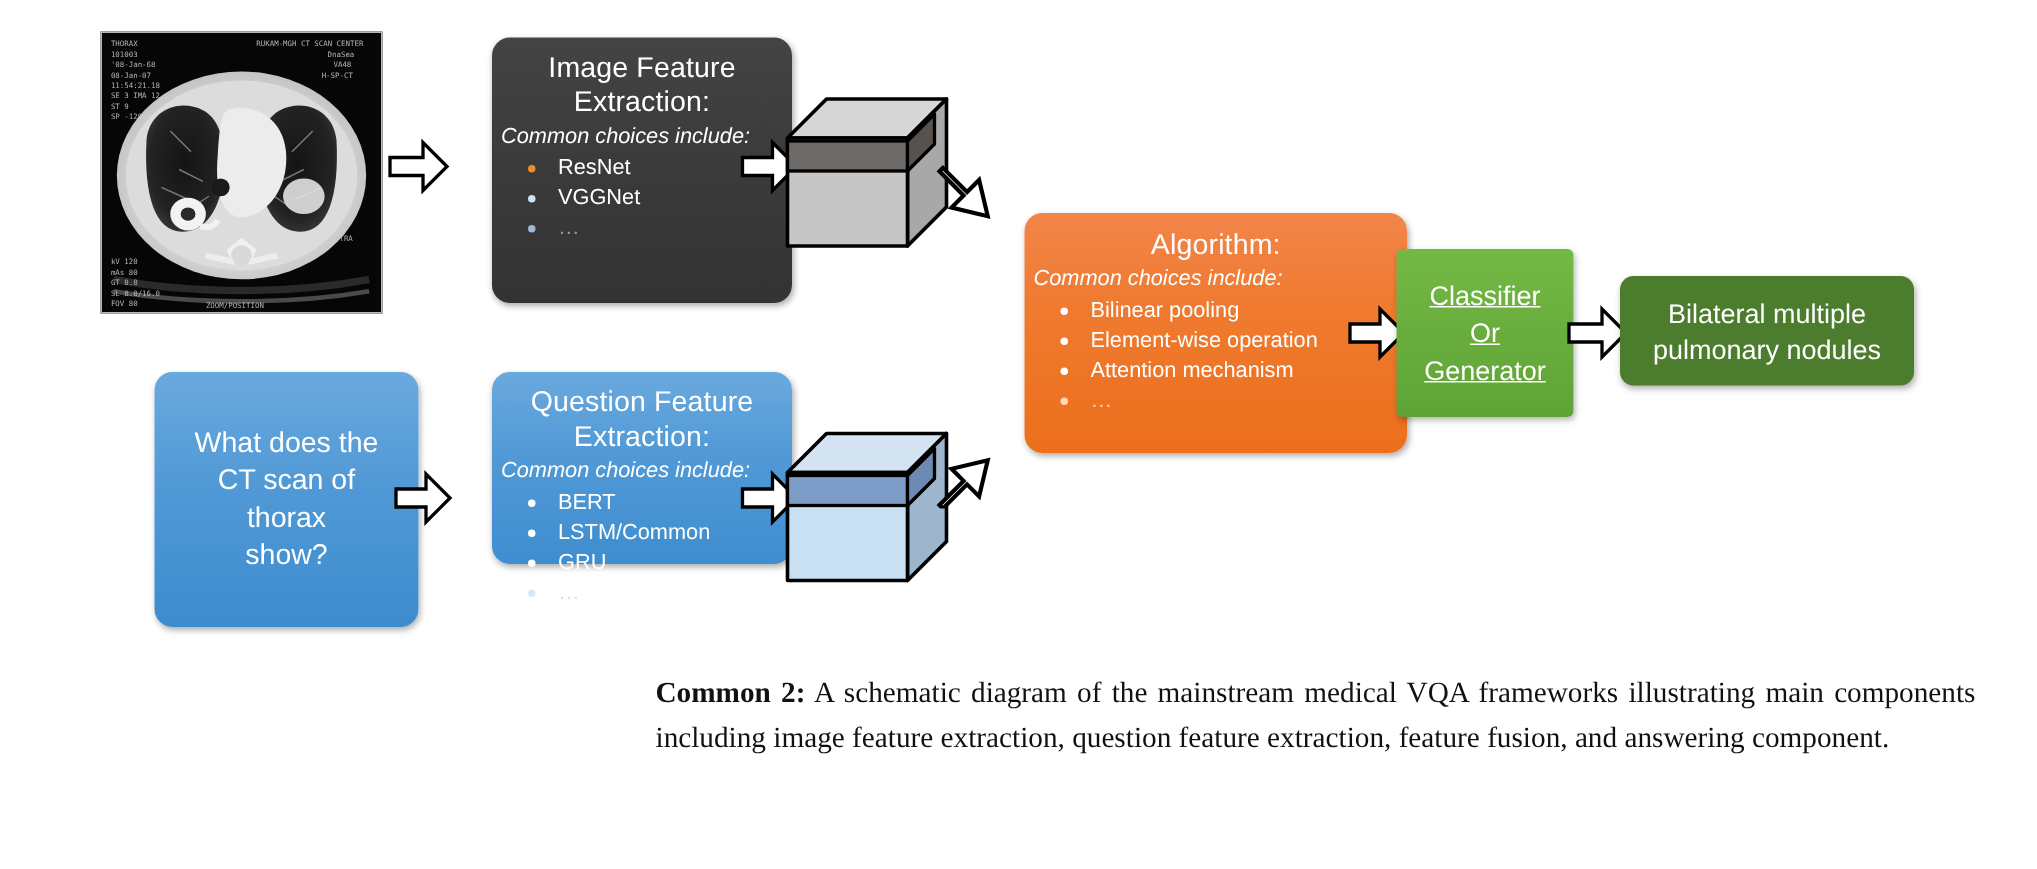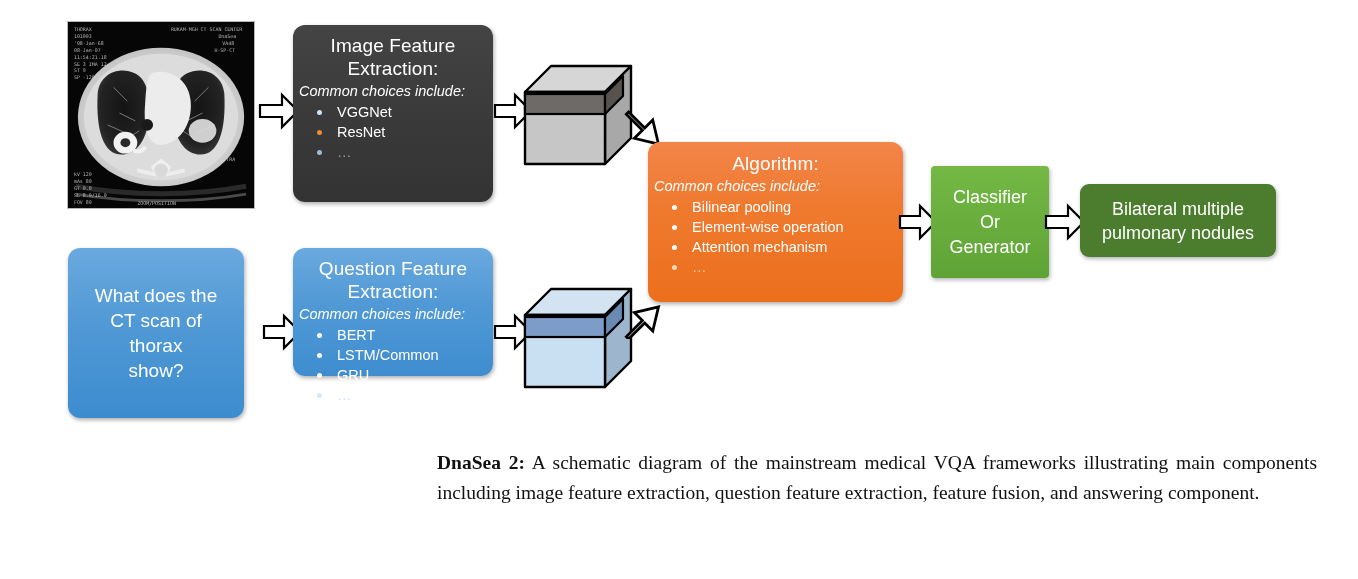--- a/index.html
+++ b/index.html
@@ -35,20 +35,21 @@
     border: 1px solid #b8b8b8;
     background: #0c0c0c;
     overflow: hidden;
   }
   .ct-svg { display: block; width: 100%; height: 100%; }
 
   
   .rbox {
     border-radius: 12px;
     box-shadow: 1px 2px 4px rgba(0,0,0,0.33);
+    margin-left: 35px;
   }
   #image-feature-box {
     left: 293px; top: 25px;
     width: 200px; height: 177px;
     background: linear-gradient(180deg,#444444 0%, #3b3b3b 45%, #333333 100%);
     padding: 9px 0 0 0;
   }
   #question-box {
     left: 68px; top: 248px;
     width: 176px; height: 170px;
@@ -68,20 +69,21 @@
     padding: 10px 0 0 0;
   }
   #classifier-box {
     left: 931px; top: 166px;
     width: 118px; height: 112px;
     background: linear-gradient(180deg,#74b845 0%, #69ae3d 50%, #5ea336 100%);
     border-radius: 4px;
     justify-content: center;
     align-items: center;
     box-shadow: 1px 2px 4px rgba(0,0,0,0.30);
+    text-decoration: underline;
   }
   #answer-box {
     left: 1080px; top: 184px;
     width: 196px; height: 73px;
     background: #4c7c2e;
     border-radius: 9px;
     justify-content: center;
     align-items: center;
     box-shadow: 1px 2px 4px rgba(0,0,0,0.30);
   }
@@ -251,22 +253,22 @@
     <svg viewBox="0 0 42 38">
         <polygon points="2,13 24,13 24,3 40,19 24,35 24,25 2,25" fill="#ffffff" stroke="#000000" stroke-width="2.2" stroke-linejoin="miter"></polygon>
       </svg>
   </div>
 
   <div class="node rbox" id="image-feature-box">
     <div class="title">Image Feature</div>
     <div class="title">Extraction:</div>
     <div class="subtitle">Common choices include:</div>
     <ul class="bullets">
+      <li style="--bullet:#f08a33">ResNet</li>
       <li style="--bullet:#cfe2f3">VGGNet</li>
-      <li style="--bullet:#f08a33">ResNet</li>
       <li class="dots" style="--bullet:#9fb9d6">…</li>
     </ul>
   </div>
 
   <div class="arrow" id="arrow-ife-to-cube">
     <svg viewBox="0 0 40 38">
         <polygon points="2,13 22,13 22,3 38,19 22,35 22,25 2,25" fill="#ffffff" stroke="#000000" stroke-width="2.2" stroke-linejoin="miter"></polygon>
       </svg>
   </div>
 
@@ -365,17 +367,17 @@
         <polygon points="2,13 24,13 24,3 40,19 24,35 24,25 2,25" fill="#ffffff" stroke="#000000" stroke-width="2.2" stroke-linejoin="miter"></polygon>
       </svg>
   </div>
 
   <div class="node" id="answer-box">
     <div class="atext">Bilateral multiple</div>
     <div class="atext">pulmonary nodules</div>
   </div>
 
   <div id="caption">
-    <span class="cap-label">DnaSea 2:</span>
+    <span class="cap-label">Common 2:</span>
     <span>A schematic diagram of the mainstream medical VQA frameworks illustrating main components including image feature extraction, question feature extraction, feature fusion, and answering component.</span>
   </div>
 
 </div>
 
 </body></html>

